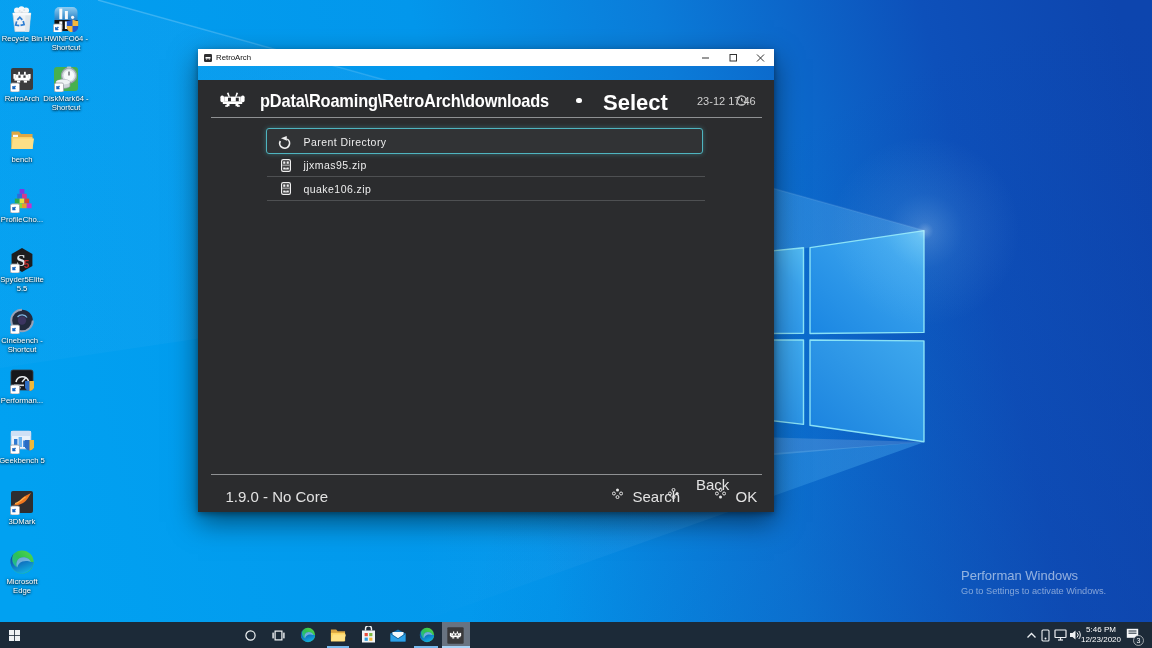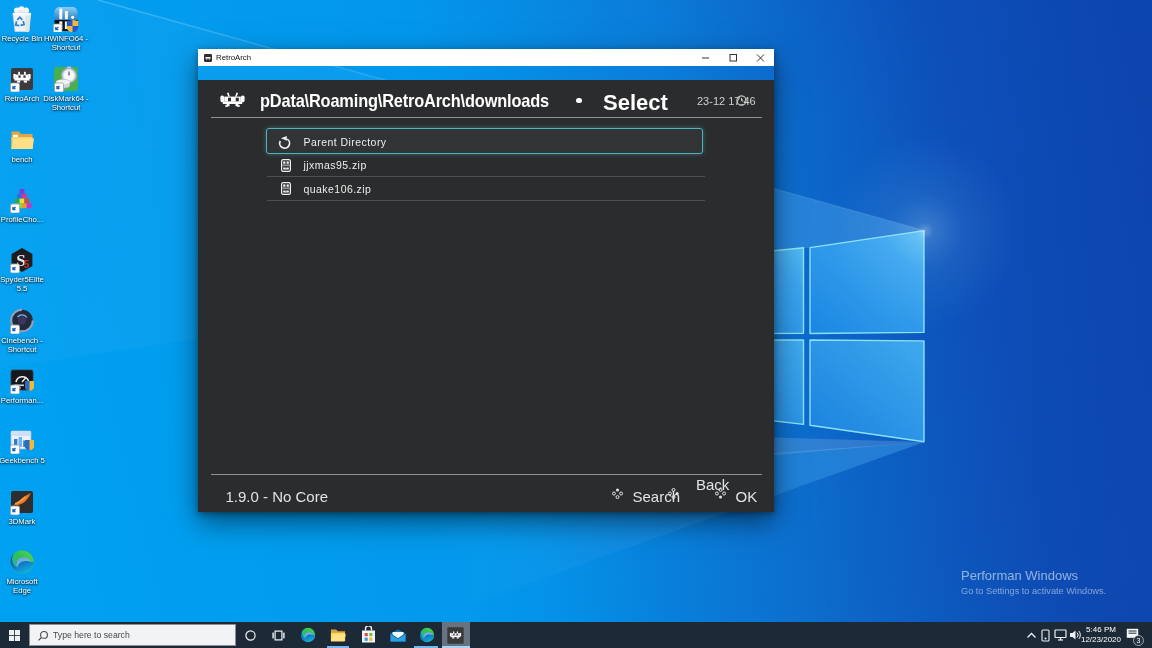--- a/index.html
+++ b/index.html
@@ -424,27 +424,20 @@
 
 <div id="taskbar">
   <svg class="abs" style="left:9px;top:7.5px" width="11" height="11" viewBox="0 0 11 11">
       <g fill="#eef1f4">
         <rect x="0" y="0" width="5.1" height="5.1"></rect>
         <rect x="5.9" y="0" width="5.1" height="5.1"></rect>
         <rect x="0" y="5.9" width="5.1" height="5.1"></rect>
         <rect x="5.9" y="5.9" width="5.1" height="5.1"></rect>
       </g>
     </svg>
-  <div id="sbox">
-    <svg class="abs" style="left:7px;top:5px" width="12" height="12" viewBox="0 0 12 12">
-        <circle cx="7.0" cy="4.9" r="3.4" fill="none" stroke="#42474d" stroke-width="1.1"></circle>
-        <line x1="4.4" y1="7.5" x2="1.5" y2="10.4" stroke="#42474d" stroke-width="1.1"></line>
-      </svg>
-    <span>Type here to search</span>
-  </div>
 
   <svg class="abs" style="left:245px;top:7.5px" width="11" height="11" viewBox="0 0 11 11">
       <circle cx="5.5" cy="5.5" r="4.6" fill="none" stroke="#f2f5f7" stroke-width="1.2"></circle>
     </svg>
 
   <svg class="abs" style="left:272px;top:7.5px" width="13" height="11" viewBox="0 0 13 11">
       <rect x="3.1" y="1.1" width="6.8" height="8.8" fill="none" stroke="#f2f5f7" stroke-width="1.2"></rect>
       <rect x="0.4" y="2.6" width="1.4" height="5.8" fill="#f2f5f7"></rect>
       <rect x="11.2" y="2.6" width="1.4" height="5.8" fill="#f2f5f7"></rect>
     </svg>

